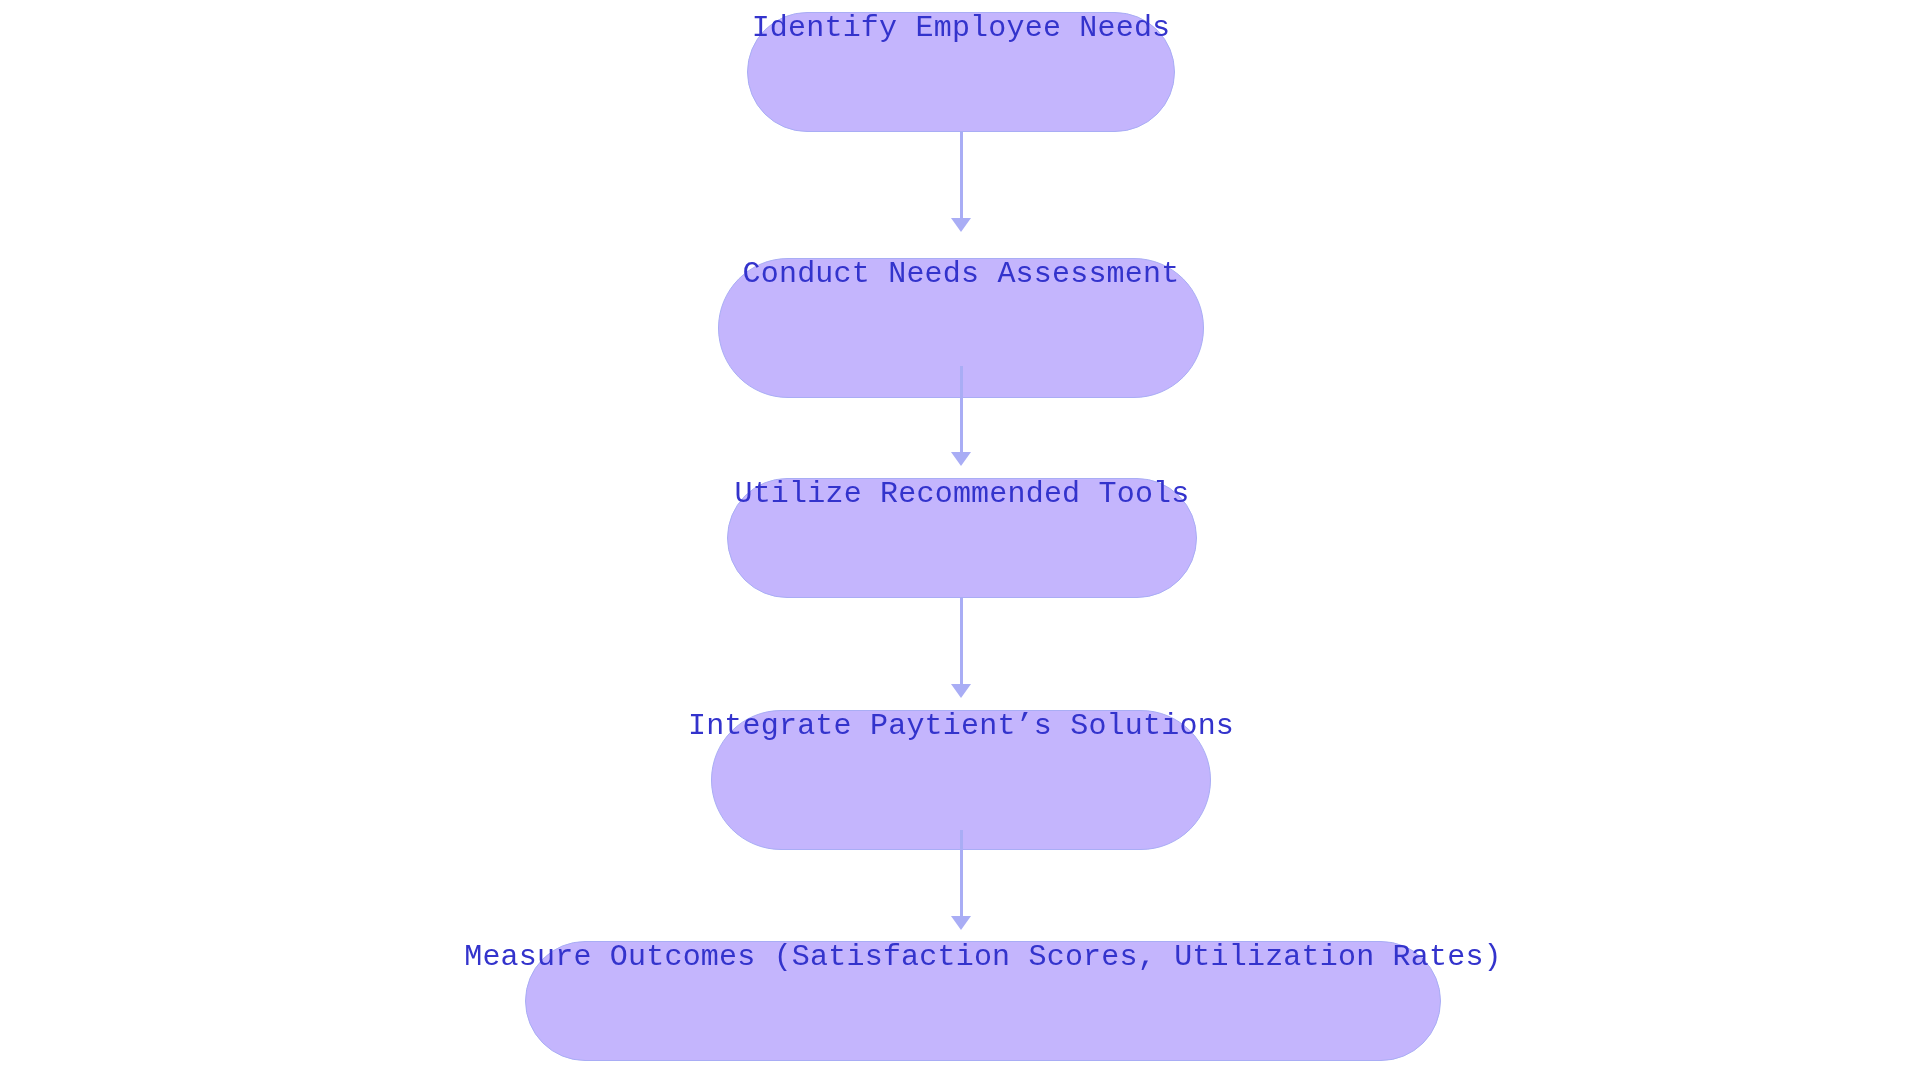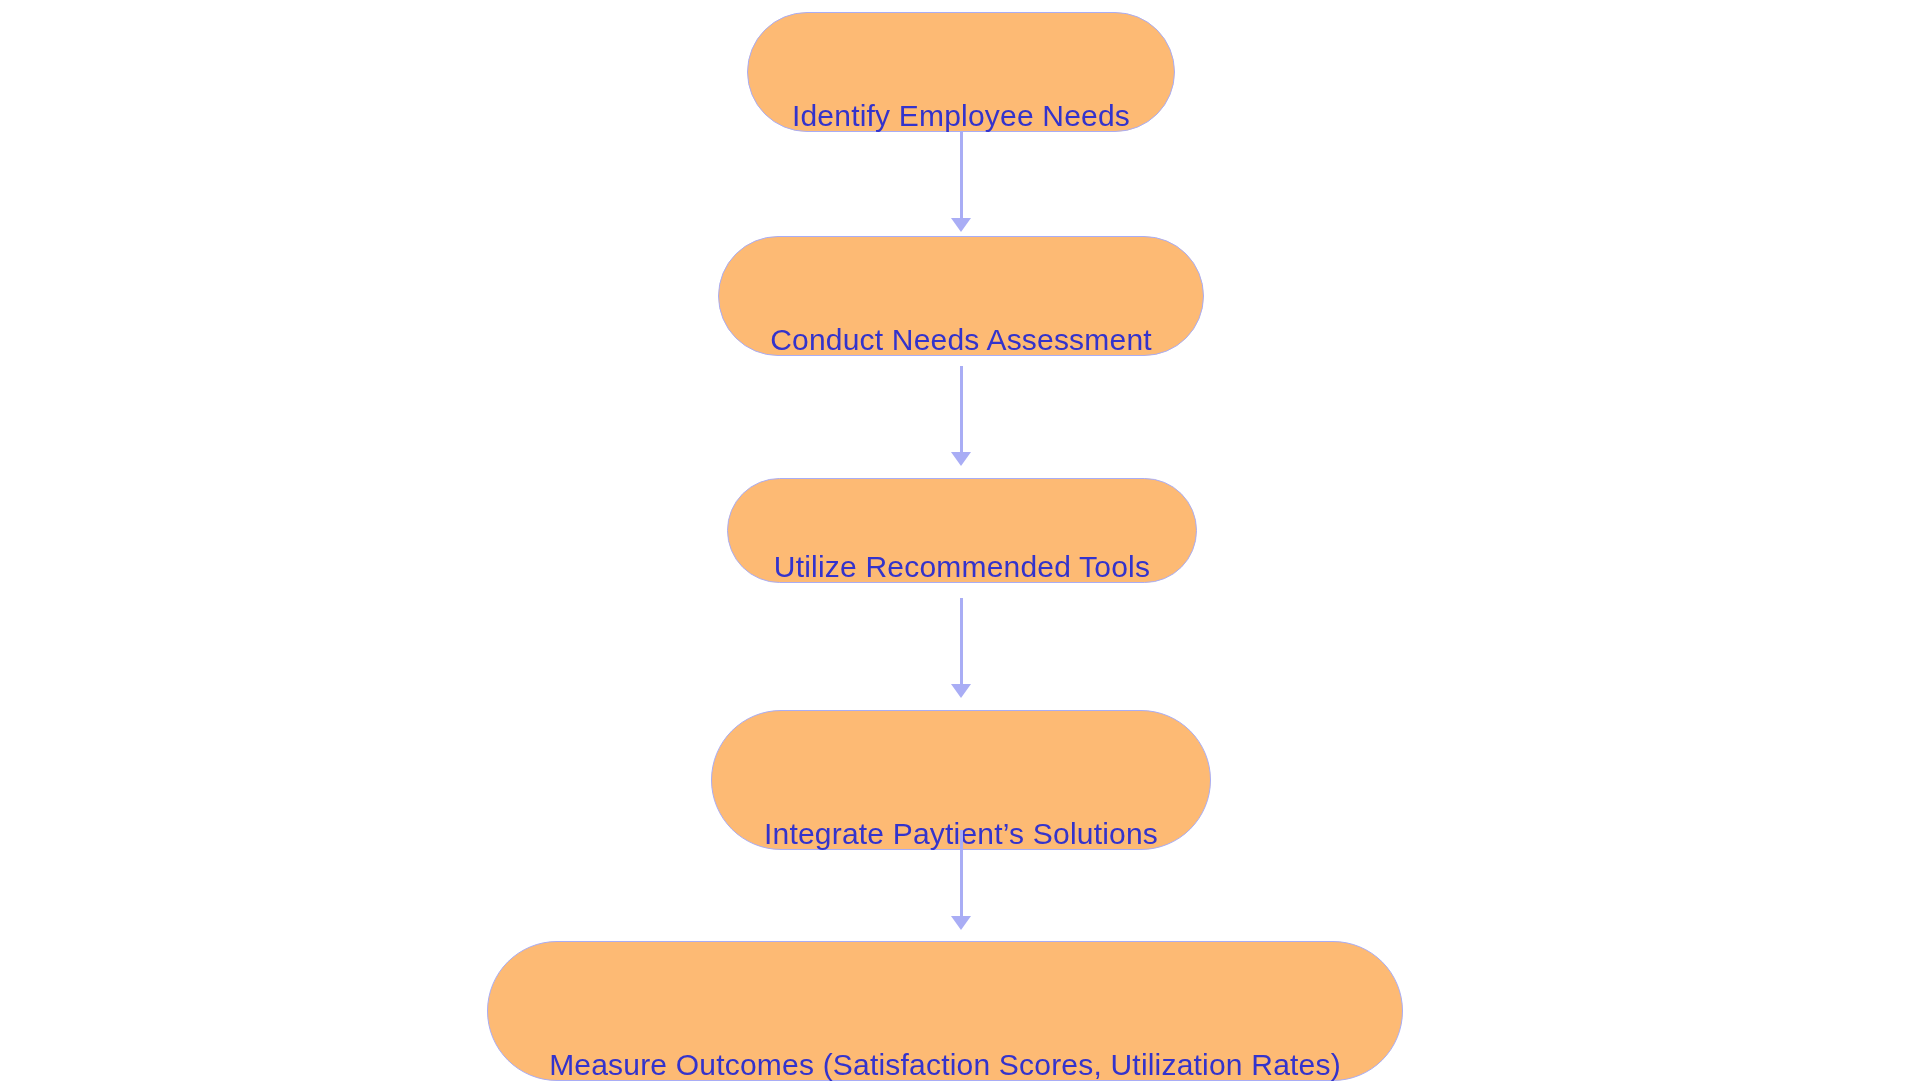--- a/index.html
+++ b/index.html
@@ -15,40 +15,40 @@
   }
   #flowchart {
     position: relative;
     width: 1920px;
     height: 1083px;
   }
   .node {
     position: absolute;
     box-sizing: border-box;
     display: flex;
-    align-items: flex-end;
+    align-items: flex-start;
     justify-content: center;
-    background: #fdba74;
+    background: #c4b5fd;
     border: 1px solid #a9adf5;
     border-radius: 999px;
     color: #3333cc;
-    font-family: Liberation Sans, sans-serif;
+    font-family: Liberation Mono, monospace;
     white-space: nowrap;
   }
   .node-label {
     font-size: 30px;
     line-height: 1;
     letter-spacing: 0.2px;
     color: #3333cc;
   }
   .node-1 { left: 747px; top: 12px;  width: 428px; height: 120px; }
-  .node-2 { left: 718px; top: 236px; width: 486px; height: 120px; }
-  .node-3 { left: 727px; top: 478px; width: 470px; height: 105px; }
+  .node-2 { left: 718px; top: 258px; width: 486px; height: 140px; }
+  .node-3 { left: 727px; top: 478px; width: 470px; height: 120px; }
   .node-4 { left: 711px; top: 710px; width: 500px; height: 140px; }
-  .node-5 { left: 487px; top: 941px; width: 916px; height: 140px; }
+  .node-5 { left: 525px; top: 941px; width: 916px; height: 120px; }
 
   .edge {
     position: absolute;
     width: 3px;
     background: #a9adf5;
   }
   .edge-1 { left: 960px; top: 132px; height: 88px; }
   .edge-2 { left: 960px; top: 366px; height: 88px; }
   .edge-3 { left: 960px; top: 598px; height: 88px; }
   .edge-4 { left: 960px; top: 830px; height: 88px; }

